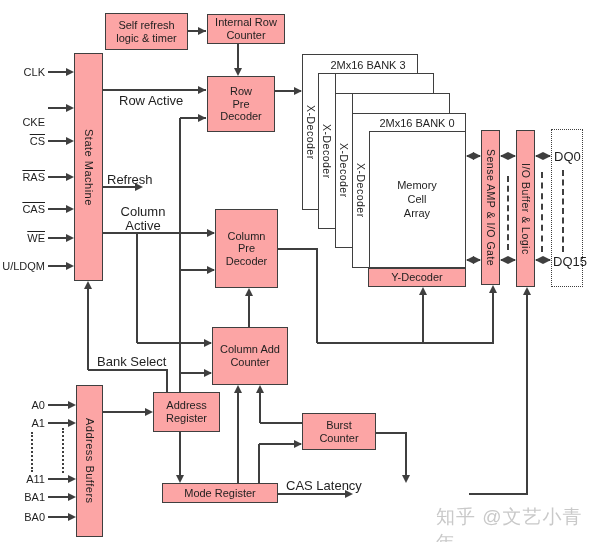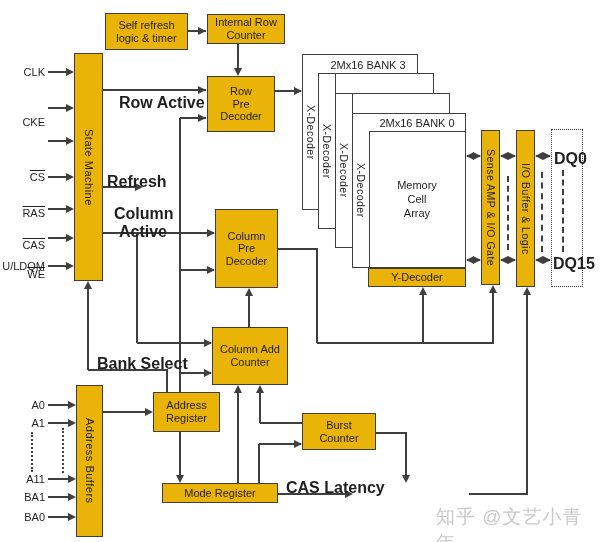--- a/index.html
+++ b/index.html
@@ -2,30 +2,30 @@
 <html><head>
 <meta charset="utf-8">
 <style>
   html,body{margin:0;padding:0;background:#fff;}
   #stage{
     position:relative;width:600px;height:542px;background:#ffffff;
     font-family:"Liberation Sans","DejaVu Sans",sans-serif;
     color:#1f1f1f;overflow:hidden;
   }
   .box{
-    position:absolute;border:1.5px solid #3f3f3f;background:#eab308;
+    position:absolute;border:1.5px solid #3f3f3f;background:#fca5a5;
     display:flex;align-items:center;justify-content:center;text-align:center;
     font-size:11px;line-height:1.15;white-space:pre-line;box-sizing:border-box;
   }
   .vtext{
     writing-mode:vertical-rl;text-orientation:mixed;letter-spacing:.5px;
   }
-  .lbl{position:absolute;font-size:16px;line-height:1.1;white-space:pre-line;font-weight:bold;}
+  .lbl{position:absolute;font-size:13px;line-height:1.1;white-space:pre-line;}
   .sig{position:absolute;left:0;width:45px;text-align:right;font-size:11px;}
-  .ovl{text-decoration:overline;margin-top:36px;}
+  .ovl{text-decoration:overline;}
   .wire{position:absolute;background:#3f3f3f;}
   .wire.dash{background:none;border-left:2px dashed #3f3f3f;}
   .wire.dot{background:none;border-left:2px dotted #3f3f3f;}
   .arr{position:absolute;width:0;height:0;}
   .arr.r{border-top:4px solid transparent;border-bottom:4px solid transparent;border-left:8px solid #3f3f3f;}
   .arr.l{border-top:4px solid transparent;border-bottom:4px solid transparent;border-right:8px solid #3f3f3f;}
   .arr.u{border-left:4px solid transparent;border-right:4px solid transparent;border-bottom:8px solid #3f3f3f;}
   .arr.d{border-left:4px solid transparent;border-right:4px solid transparent;border-top:8px solid #3f3f3f;}
   .bank{position:absolute;border:1.5px solid #3f3f3f;background:#fff;box-sizing:border-box;}
   .bank .strip{

